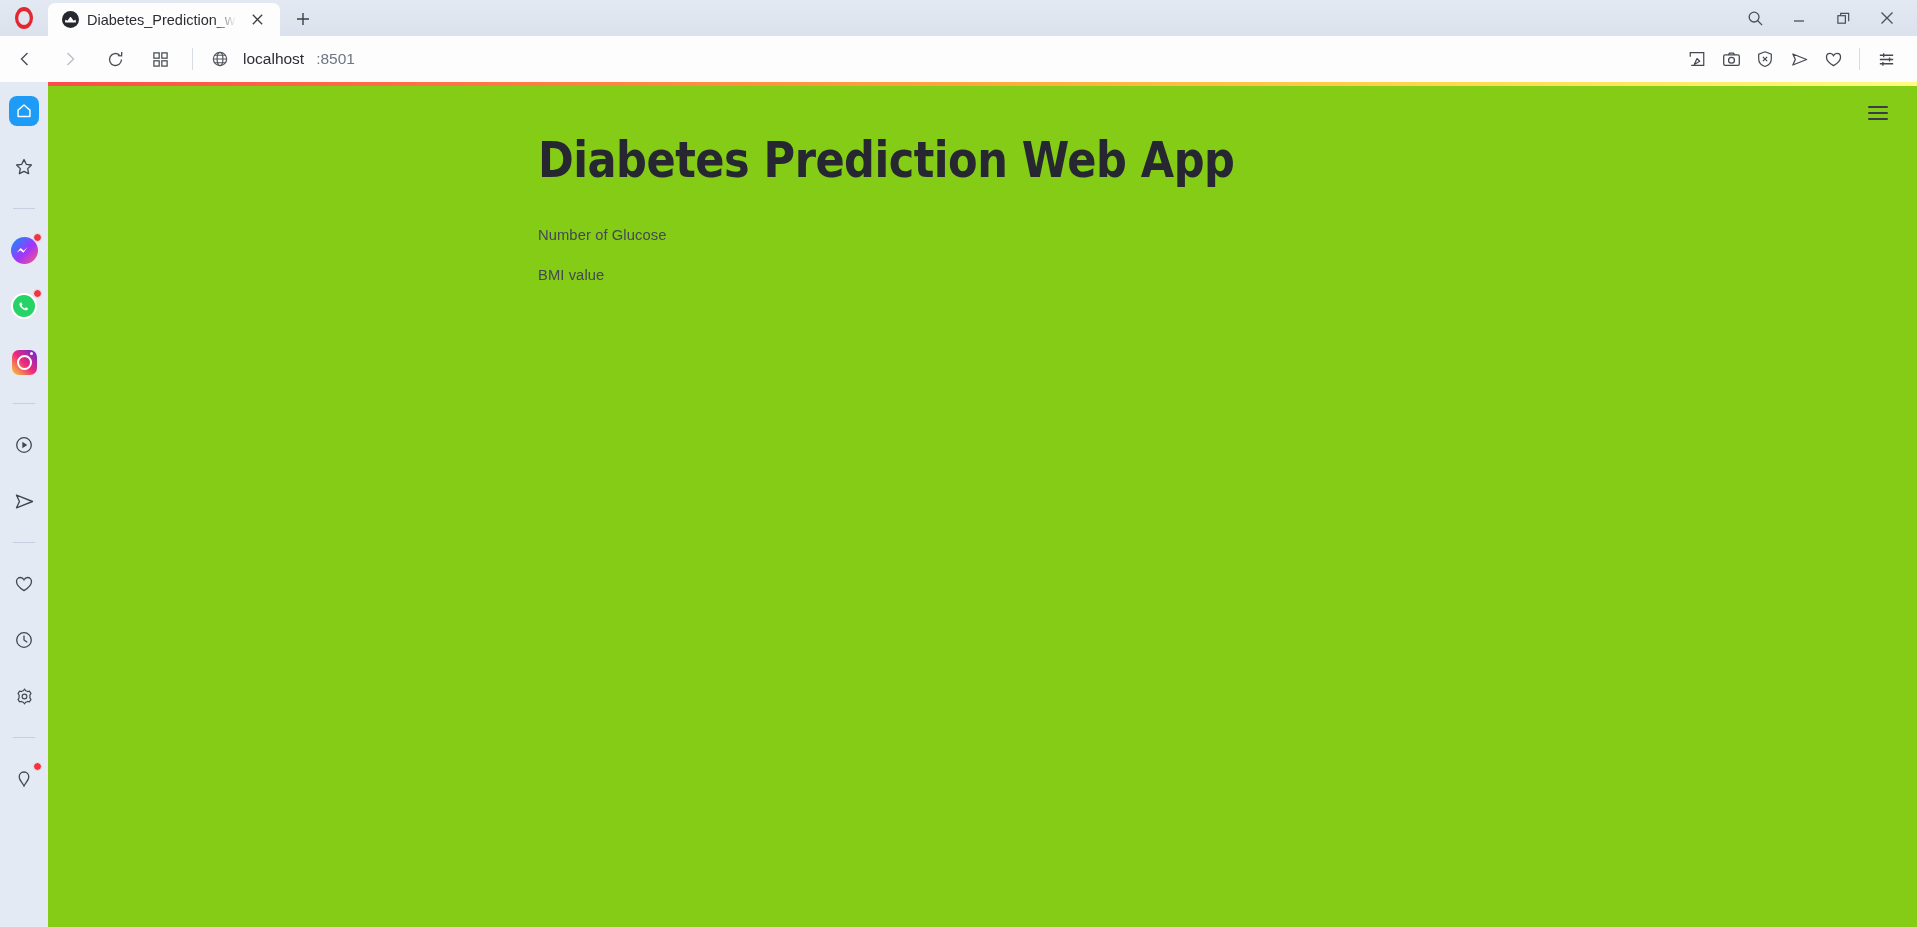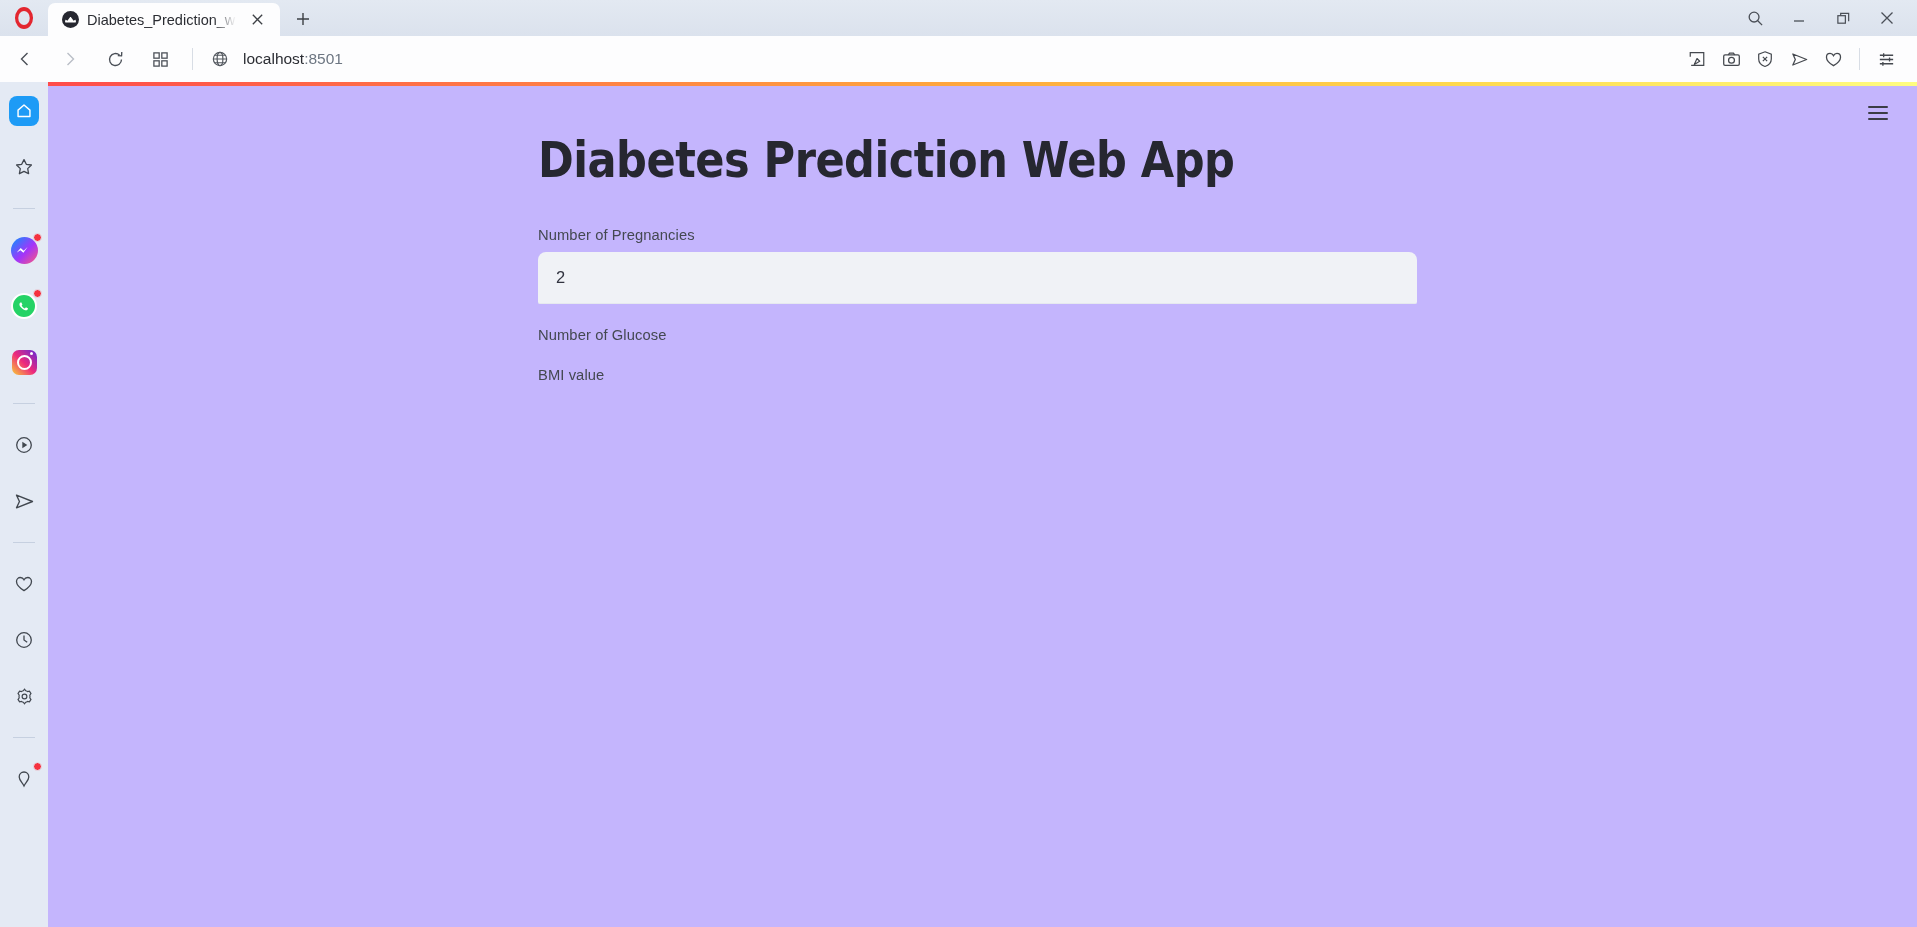--- a/index.html
+++ b/index.html
@@ -78,21 +78,21 @@
     width: 40px; height: 40px; margin-left: 5px;
     display: flex; align-items: center; justify-content: center;
     color: #4a4f57; border-radius: 6px;
   }
   .nav-btn.disabled { color: #b9bec6; }
   .nav-sep {
     width: 1px; height: 22px; background: #d8dde5; margin: 0 10px 0 12px;
   }
   .addr-globe { width: 34px; display: flex; align-items: center; justify-content: center; color: #53585f; }
   .addr-text { font-size: 15.5px; color: #2b2d33; margin-left: 6px; }
-  .addr-text .port { color: #6d7682; }
+  .addr-text .port { color: #6d7682; margin-left: 12px; }
   .addr-spacer { flex: 1; }
   .tool-btn {
     width: 34px; height: 34px;
     display: flex; align-items: center; justify-content: center;
     color: #45494f;
   }
   .tool-sep { width: 1px; height: 22px; background: #d8dde5; margin: 0 9px; }
 
   
   .sidebar {
@@ -141,21 +141,21 @@
   }
   .insta::before {
     content: ""; position: absolute; top: 5px; right: 6px;
     width: 3px; height: 3px; border-radius: 50%; background: #fff;
   }
 
   
   .app {
     position: absolute; top: 82px; left: 48px;
     width: 1869px; height: 845px;
-    background: #c4b5fd; overflow: hidden;
+    background: #84cc16; overflow: hidden;
   }
   .loadbar {
     position: absolute; top: 0; left: 0; width: 1869px; height: 4px;
     background: linear-gradient(to right, #ff4b4b 0%, #ff7a45 25%, #ffa93c 50%, #ffd84d 75%, #fffd80 100%);
   }
   .app-menu {
     position: absolute; top: 14px; right: 22px;
     width: 34px; height: 34px;
     display: flex; align-items: center; justify-content: center;
   }
@@ -404,24 +404,20 @@
           <span></span>
           <span></span>
         </div>
     </div>
 
     <div class="block">
       <div class="container">
 
         <h1 class="app-title">Diabetes Prediction Web App</h1>
 
-        <div class="field">
-          <div class="field-label">Number of Pregnancies</div>
-          <input class="field-input" type="text" value="2" style="">
-        </div>
 
         <div class="field">
           <div class="field-label">Number of Glucose</div>
         </div>
 
 
 
 
         <div class="field">
           <div class="field-label">BMI value</div>

